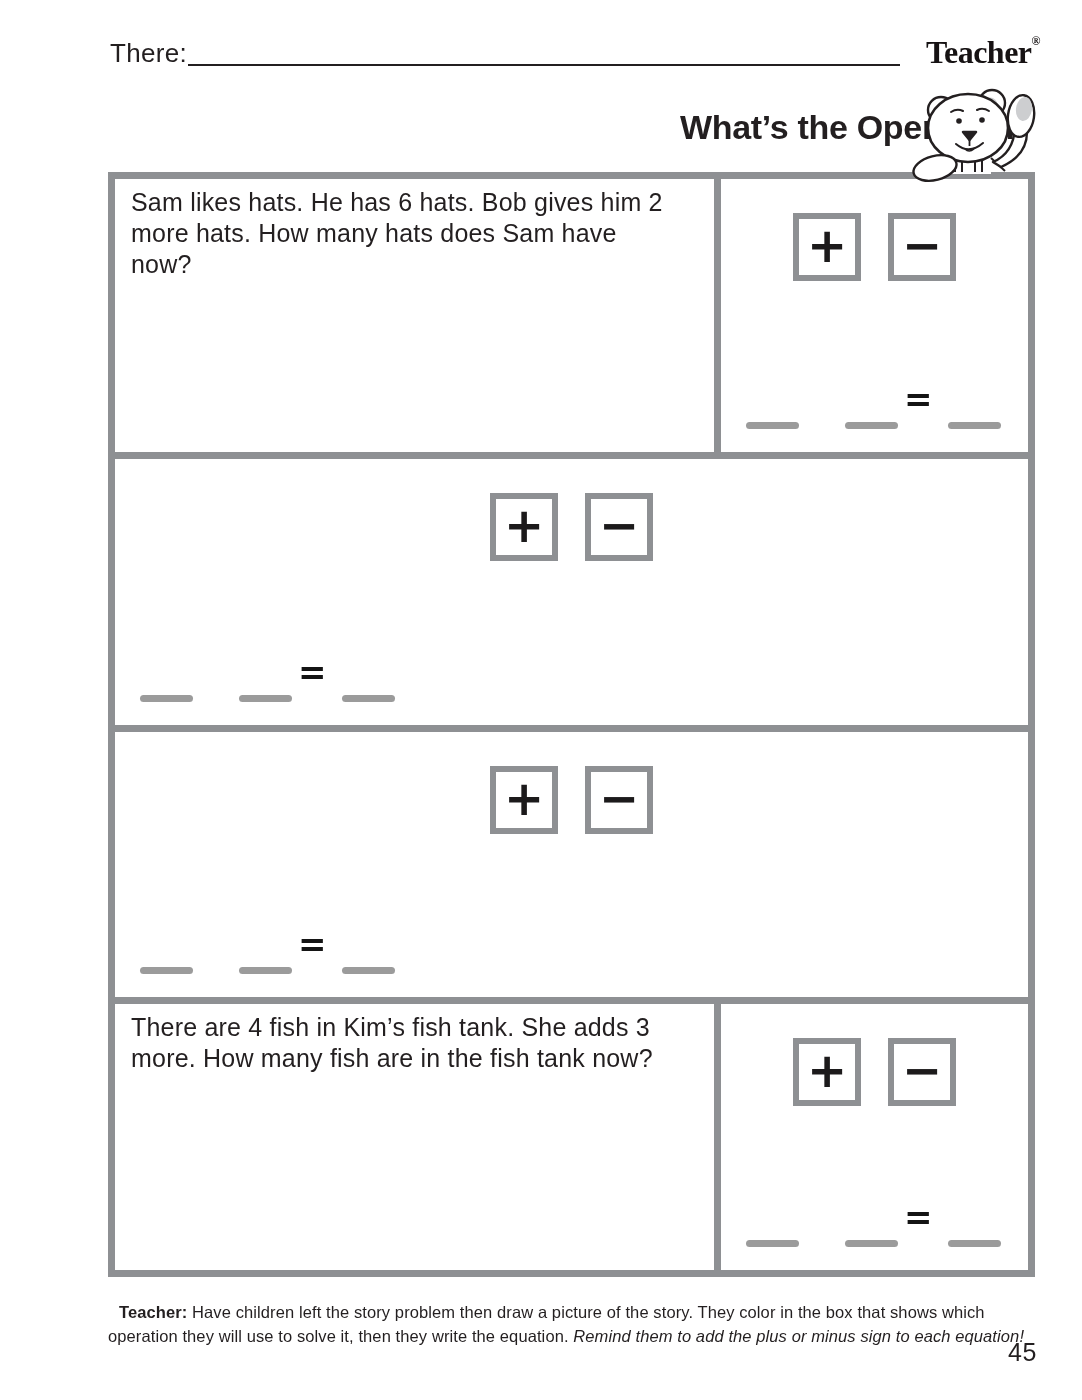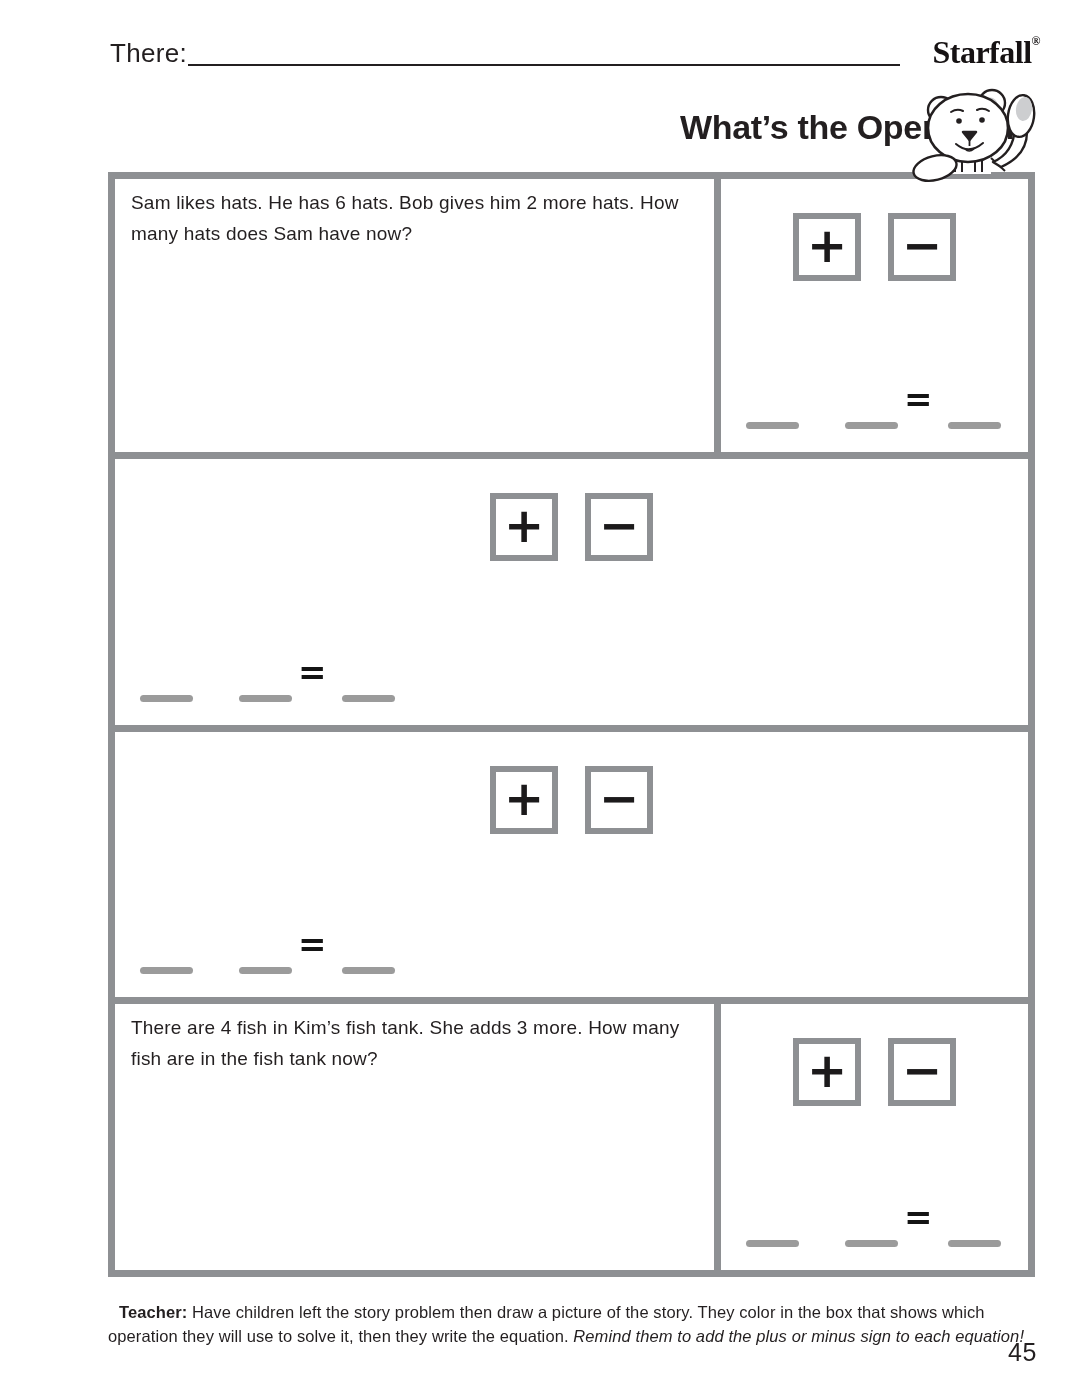--- a/index.html
+++ b/index.html
@@ -39,21 +39,21 @@
     border:7px solid var(--border);
     display:grid;grid-template-rows:repeat(4,1fr);
   }
   .row{display:flex;min-height:0;}
   .row + .row{border-top:7px solid var(--border);}
   .cell-left{
     width:606px;border-right:7px solid var(--border);
     padding:8px 30px 0 16px;
   }
   .cell-left p{
-    font-size:19px;line-height:31px;letter-spacing:.2px;
+    font-size:25px;line-height:31px;letter-spacing:.2px;
   }
   .cell-right{
     flex:1;position:relative;
   }
   .op-boxes{
     position:absolute;left:0;right:0;top:34px;
     display:flex;justify-content:center;gap:27px;
   }
   .op-box{
     width:68px;height:68px;border:6px solid var(--border);
@@ -95,21 +95,21 @@
   .page-number{
     position:absolute;left:1008px;top:1338px;
     font-size:25px;letter-spacing:.5px;
   }
 </style>
 </head>
 <body>
 
 <div class="name-label">There:</div>
 <div class="name-line"></div>
-<div class="brand"><span>Starfall</span><sup>®</sup></div>
+<div class="brand"><span>Teacher</span><sup>®</sup></div>
 <div class="page-title">What’s the Operation?</div>
 
 <div class="table">
 
   <div class="row">
     <div class="cell-left">
       <p>Sam likes hats. He has 6 hats. Bob gives him 2 more hats. How many hats does Sam have now?</p>
     </div>
     <div class="cell-right">
       <div class="op-boxes">

